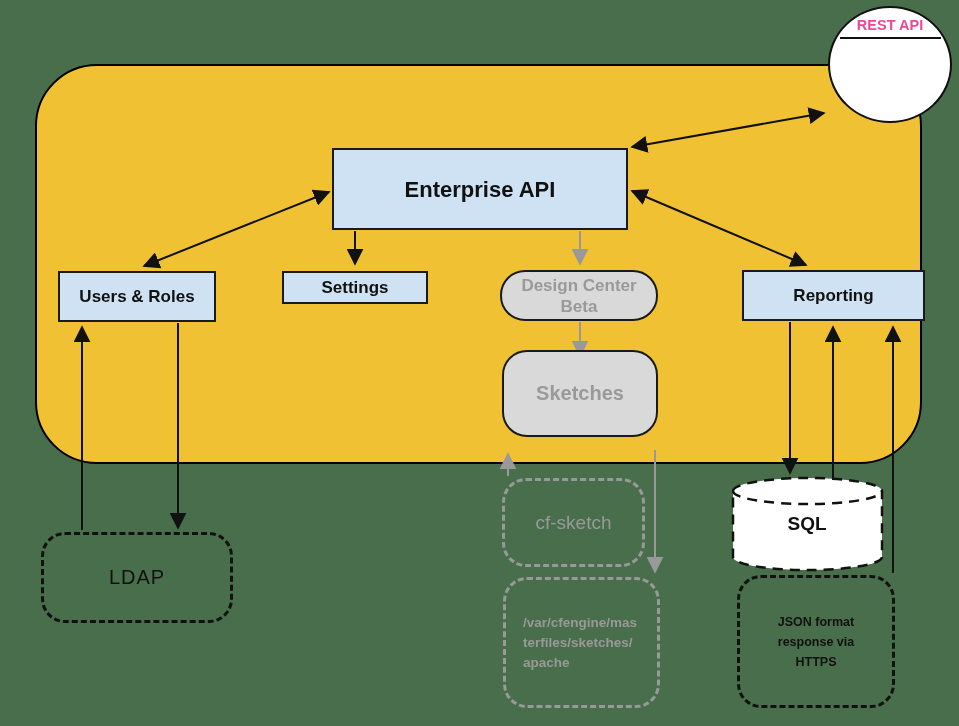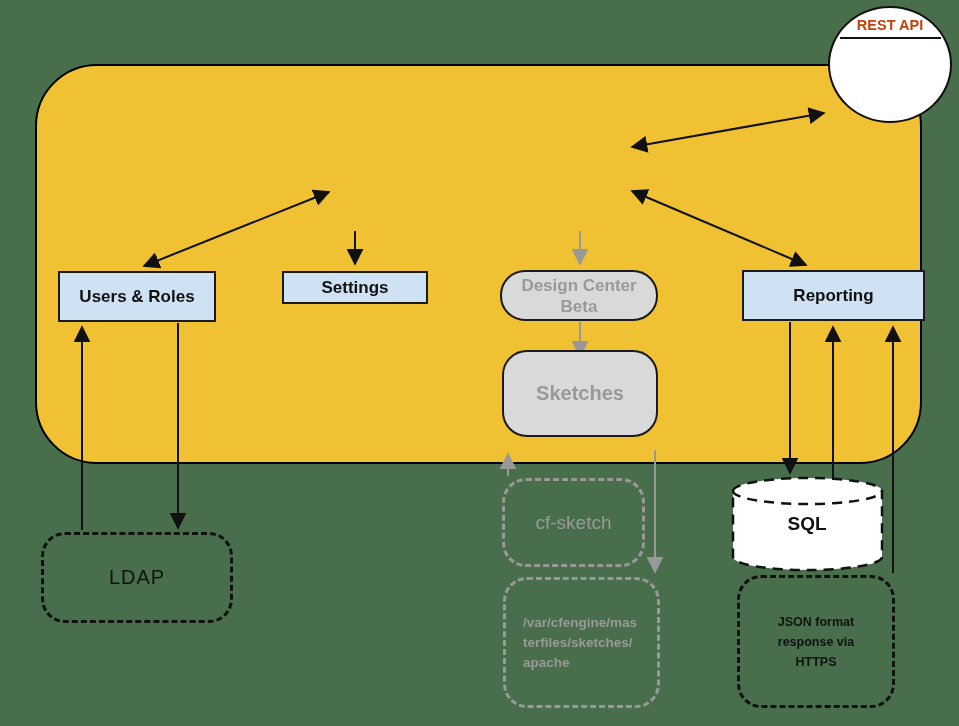--- a/index.html
+++ b/index.html
@@ -88,21 +88,21 @@
     position: absolute; left: 757px; top: 513px; width: 100px;
     text-align: center; font-weight: bold; font-size: 19px; color: #111;
   }
 
   .rest-circle {
     position: absolute; left: 828px; top: 6px; width: 124px; height: 117px;
     background: #fff;
     border: 2.5px solid #111;
     border-radius: 50%;
     display: flex; flex-direction: column; align-items: center;
-    font-weight: bold; font-size: 14.5px; line-height: 20px; color: #c2410c;
+    font-weight: bold; font-size: 14.5px; line-height: 20px; color: #ec4899;
     padding-top: 7px;
   }
   .rest-divider {
     width: 101px; height: 0;
     border-top: 2px solid #111;
     margin: 2px 0 3px 0;
   }
   .rest-methods { display: flex; flex-direction: column; align-items: center; }
 </style>
 </head>
@@ -136,20 +136,21 @@
     <line x1="580" y1="322" x2="580" y2="356" style="stroke:var(--arrow-gray)" stroke-width="2" marker-end="url(#mg)"></line>
     <line x1="508" y1="476" x2="508" y2="454" style="stroke:var(--arrow-gray)" stroke-width="2" marker-end="url(#mg)"></line>
     <line x1="655" y1="450" x2="655" y2="572" style="stroke:var(--arrow-gray)" stroke-width="2" marker-end="url(#mg)"></line>
 
     <g>
       <path d="M733,491 A74.5,13 0 0,1 882,491 L882,557 A74.5,13 0 0,1 733,557 Z" fill="#ffffff" style="stroke:var(--arrow-black)" stroke-width="2.5" stroke-dasharray="10 7"></path>
       <path d="M733,491 A74.5,13 0 0,0 882,491" fill="none" style="stroke:var(--arrow-black)" stroke-width="2.5" stroke-dasharray="10 7"></path>
     </g>
   </svg>
 
+  <div class="node rect n-enterprise">Enterprise API</div>
 
   <div class="node rect n-users">Users &amp; Roles</div>
 
   <div class="node rect n-settings">Settings</div>
 
   <div class="node rect gray n-design">Design Center Beta</div>
 
   <div class="node rect n-reporting">Reporting</div>
 
   <div class="node rect gray n-sketches">Sketches</div>

